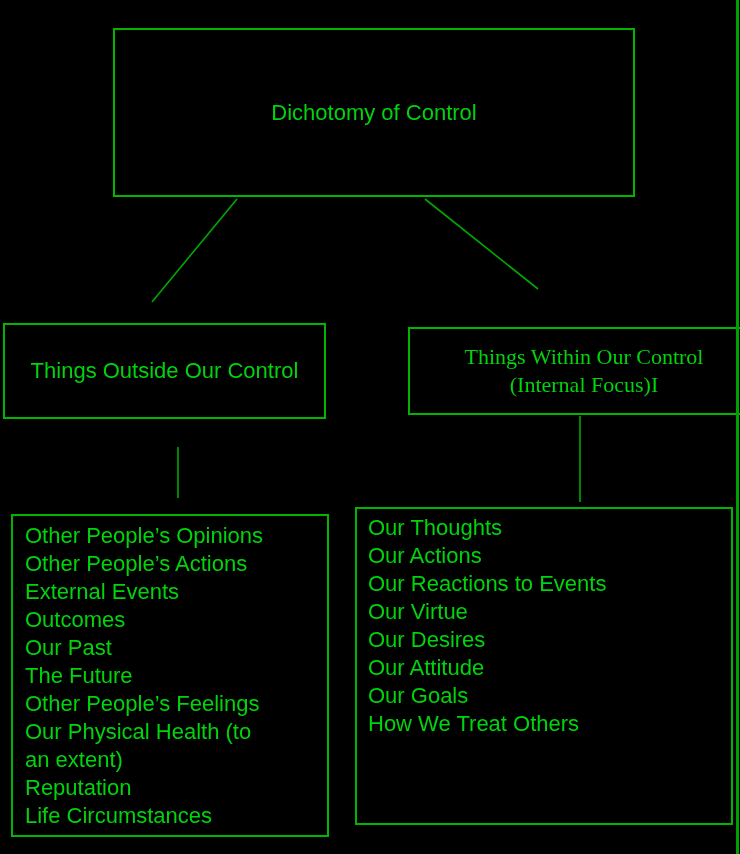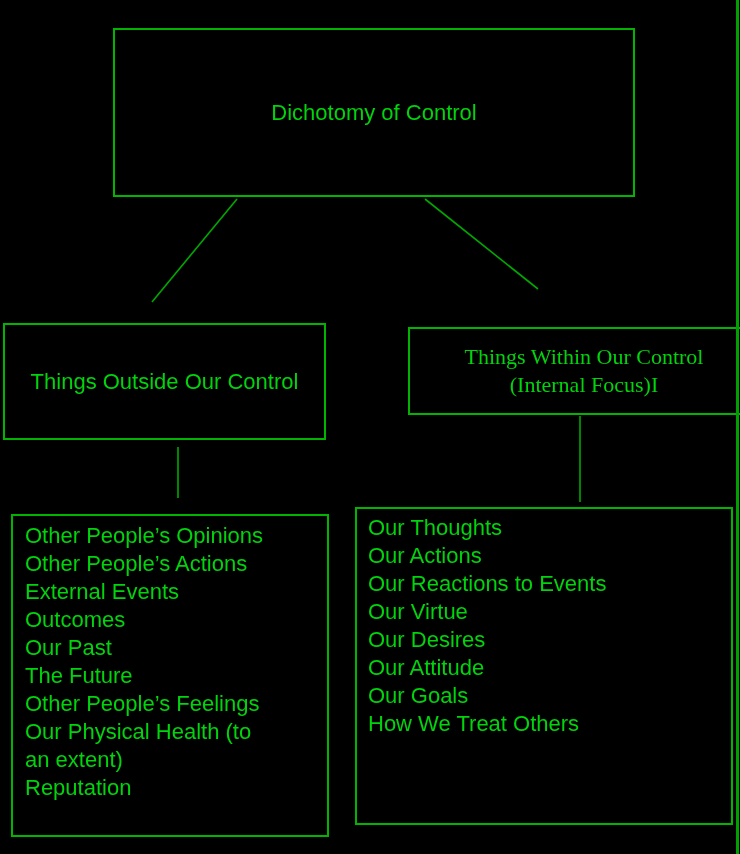--- a/index.html
+++ b/index.html
@@ -21,21 +21,21 @@
   .box{
     position:absolute;border:2px solid var(--border);
     box-sizing:border-box;background:transparent;
     font-size:22px;line-height:28px;
   }
   .center-box{
     display:flex;flex-direction:column;align-items:center;justify-content:center;
     text-align:center;
   }
   .box-root{left:113px;top:28px;width:522px;height:169px;}
-  .box-external{left:3px;top:323px;width:323px;height:117px;justify-content:center;}
+  .box-external{left:3px;top:323px;width:323px;height:96px;justify-content:center;}
   .box-internal{left:408px;top:327px;width:352px;height:88px;font-family:Liberation Serif, serif;}
   .box-list-external{left:11px;top:514px;width:318px;height:323px;padding:6px 18px 0 12px;}
   .box-list-internal{left:355px;top:507px;width:378px;height:318px;padding:5px 8px 16px 11px;}
   .list-item{white-space:pre-line;}
   .caret{display:inline;}
   .edge-line{
     position:absolute;left:736px;top:0;width:3px;height:854px;
     background:var(--edge);
   }
 </style>
@@ -68,20 +68,21 @@
       <div class="list-item">Other People’s Opinions</div>
       <div class="list-item">Other People’s Actions</div>
       <div class="list-item">External Events</div>
       <div class="list-item">Outcomes</div>
       <div class="list-item">Our Past</div>
       <div class="list-item">The Future</div>
       <div class="list-item">Other People’s Feelings</div>
       <div class="list-item">Our Physical Health (to
 an extent)</div>
       <div class="list-item">Reputation</div>
+      <div class="list-item">Life Circumstances</div>
     </div>
 
   <div class="box box-list-internal">
       <div class="list-item">Our Thoughts</div>
       <div class="list-item">Our Actions</div>
       <div class="list-item">Our Reactions to Events</div>
       <div class="list-item">Our Virtue</div>
       <div class="list-item">Our Desires</div>
       <div class="list-item">Our Attitude</div>
       <div class="list-item">Our Goals</div>

